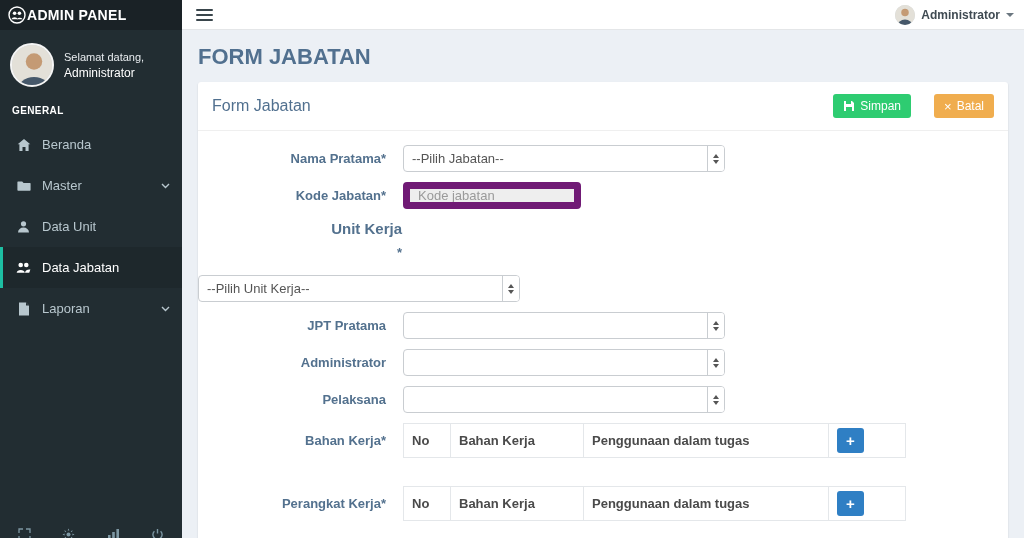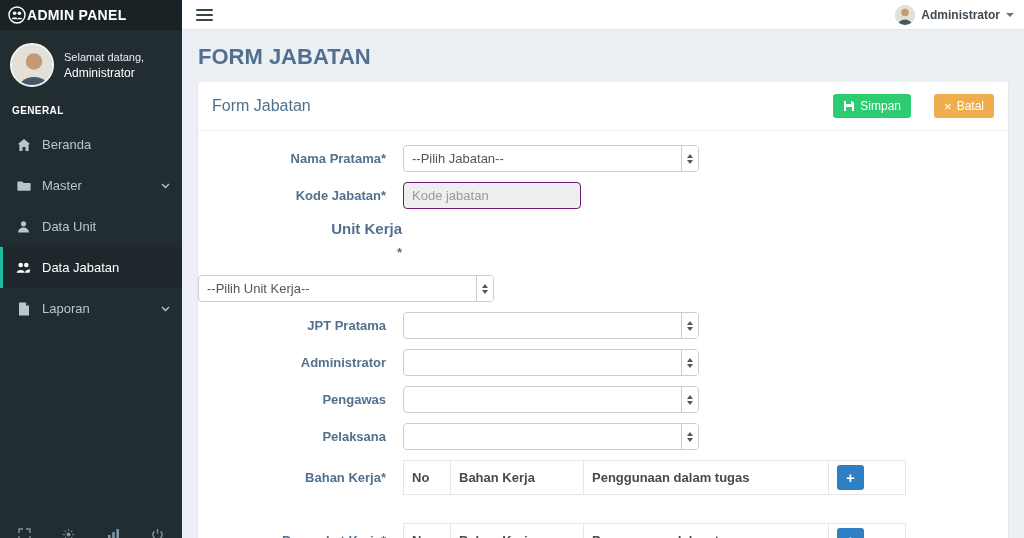--- a/index.html
+++ b/index.html
@@ -46,27 +46,27 @@
   .btn-cancel { background:#f0ad4e; }
   .btn .xglyph { font-size:13px; line-height:1; }
 
   .card-body { padding:14px 0 20px 0; }
   .form-row { display:flex; align-items:center; margin-bottom:10px; }
   .form-label { width:205px; min-width:205px; text-align:right; padding-right:17px; font-size:13px; font-weight:bold; color:#53718e; }
   .unit-block { display:flex; align-items:flex-start; margin:10px 0 14px 16px; }
   .unit-label { font-size:15px; line-height:1.3; }
   .unit-star { display:block; font-size:13px; margin-top:6px; }
 
-  .select { width:296px; height:27px; background:#fff; border:1px solid #c9cdd1; border-radius:4px; display:flex; align-items:stretch; overflow:hidden; cursor:pointer; }
+  .select { width:322px; height:27px; background:#fff; border:1px solid #c9cdd1; border-radius:4px; display:flex; align-items:stretch; overflow:hidden; cursor:pointer; }
   .select .val { flex:1; display:flex; align-items:center; padding:0 8px; font-size:13px; color:#555; white-space:nowrap; }
   .stepper { width:17px; border-left:1px solid #c9cdd1; display:flex; flex-direction:column; align-items:center; justify-content:center; gap:2px; background:#fff; }
   .tri-up { width:0; height:0; border-left:3px solid transparent; border-right:3px solid transparent; border-bottom:4px solid #555; }
   .tri-down { width:0; height:0; border-left:3px solid transparent; border-right:3px solid transparent; border-top:4px solid #555; }
 
-  .text-input { width:178px; height:27px; border:1px solid #701a75; border-radius:4px; background:#eee; color:#999; font-size:13px; padding:0 8px; font-family:inherit; }
+  .text-input { width:178px; height:27px; border:7px solid #701a75; border-radius:4px; background:#eee; color:#999; font-size:13px; padding:0 8px; font-family:inherit; }
   .text-input::placeholder { color:#9a9a9a; }
 
   .row-table { align-items:center; }
   .row-table.last { margin-top:28px; margin-bottom:0; }
   table.grid { border-collapse:collapse; background:#fff; }
   table.grid th { border:1px solid #e4e7ea; font-size:13px; font-weight:bold; color:#4a4a4a; text-align:left; padding:0 8px; height:34px; }
   .c-no { width:47px; } .c-bk { width:133px; } .c-pg { width:245px; } .c-add { width:77px; }
   .btn-add { width:27px; height:25px; border:none; border-radius:3px; background:#2f7fc4; color:#fff; font-size:15px; font-weight:bold; line-height:1; cursor:pointer; display:flex; align-items:center; justify-content:center; font-family:inherit; }
 </style>
 </head>
@@ -279,30 +279,20 @@
             <label class="form-label">Administrator</label>
             <div class="select">
               <span class="val"></span>
               <span class="stepper">
                   <i class="tri-up"></i>
                   <i class="tri-down"></i>
                 </span>
             </div>
           </div>
 
-          <div class="form-row">
-            <label class="form-label">Pengawas</label>
-            <div class="select">
-              <span class="val"></span>
-              <span class="stepper">
-                  <i class="tri-up"></i>
-                  <i class="tri-down"></i>
-                </span>
-            </div>
-          </div>
 
           <div class="form-row">
             <label class="form-label">Pelaksana</label>
             <div class="select">
               <span class="val"></span>
               <span class="stepper">
                   <i class="tri-up"></i>
                   <i class="tri-down"></i>
                 </span>
             </div>

